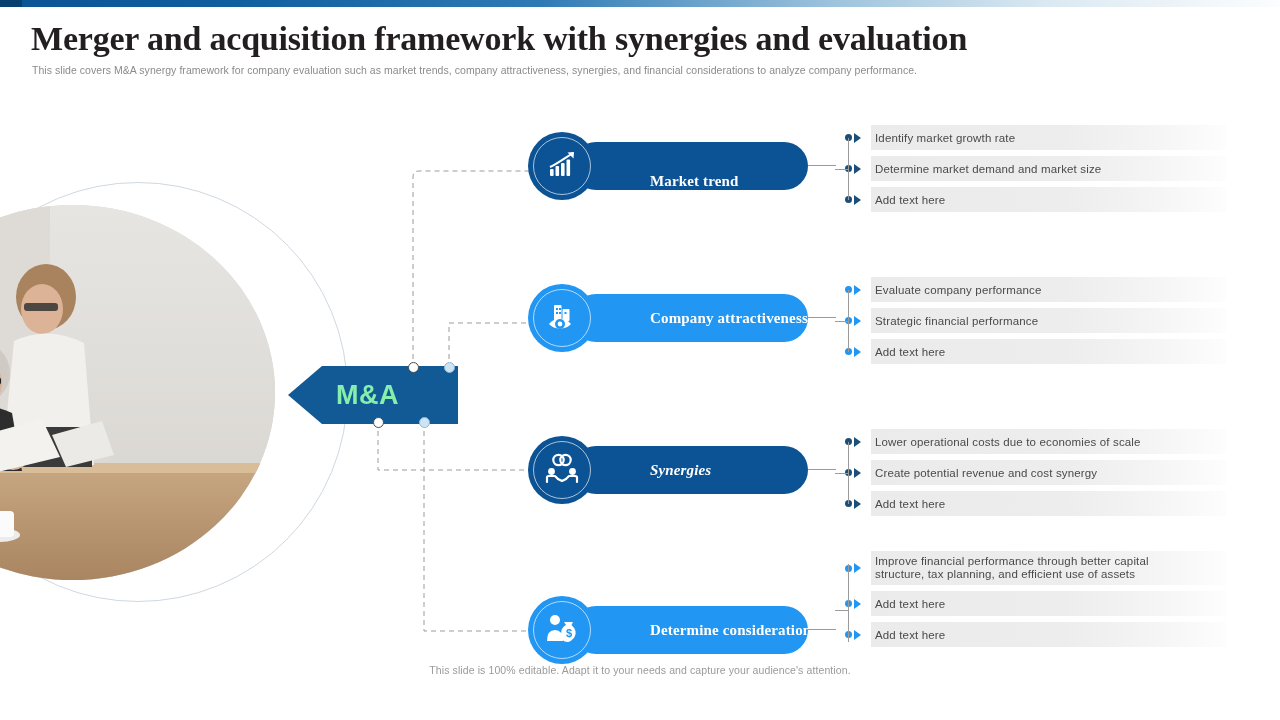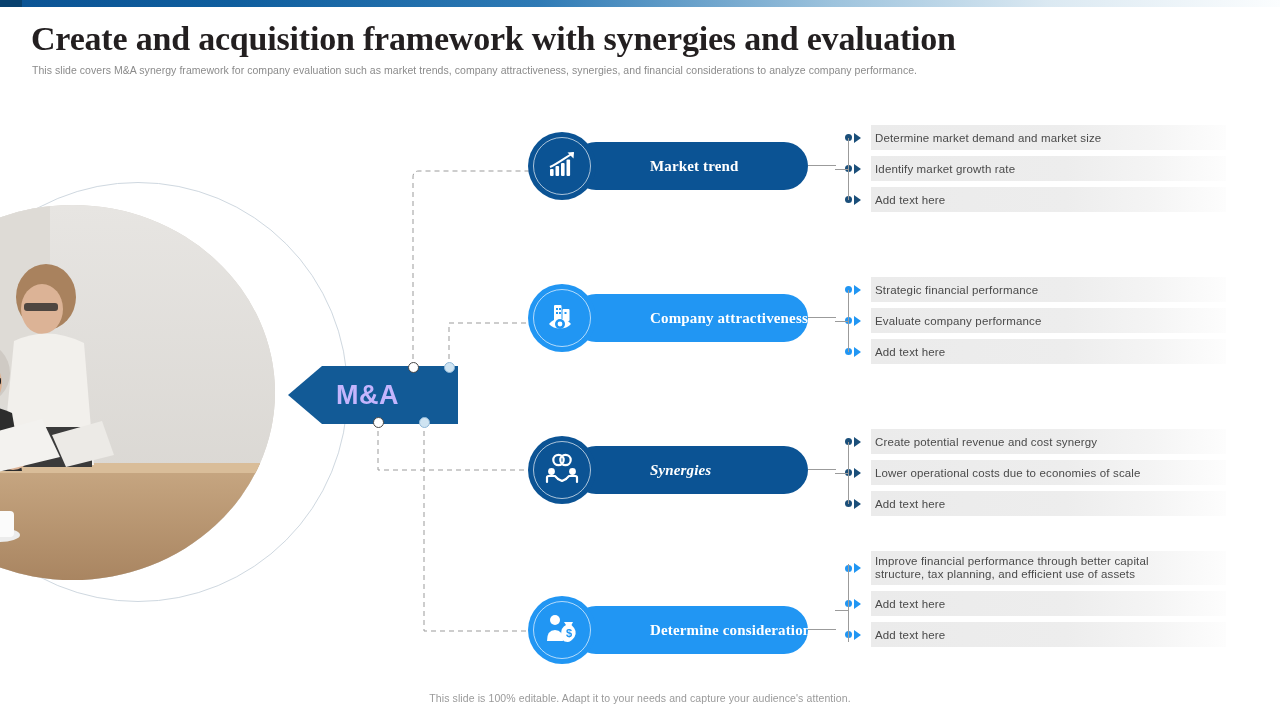--- a/index.html
+++ b/index.html
@@ -78,21 +78,21 @@
     width: 170px; height: 58px;
     background: #125a96;
     clip-path: polygon(34px 0, 170px 0, 170px 58px, 34px 58px, 0 29px);
     display: flex;
     align-items: center;
   }
   .ma-arrow-label {
     margin-left: 48px;
     font-size: 27px;
     font-weight: 700;
-    color: #c4b5fd;
+    color: #86efac;
     letter-spacing: 0.5px;
     font-family: "Liberation Sans", sans-serif;
   }
   .conn-dot {
     position: absolute;
     width: 11px; height: 11px;
     border-radius: 50%;
     box-sizing: border-box;
     border: 1.4px solid #4a4a4a;
     background: #ffffff;
@@ -219,35 +219,35 @@
   }
   .hrail {
     position: absolute;
     height: 1px;
     background: #9b9b9b;
   }
 
   
   .footer-note {
     position: absolute;
-    left: 0; top: 692px;
+    left: 0; top: 664px;
     width: 1280px;
     text-align: center;
     font-size: 10.5px;
     color: #9a9a9a;
     letter-spacing: 0.1px;
   }
 </style>
 </head>
 <body>
 
 <div class="top-bar"></div>
 <div class="top-bar-dark"></div>
 
-<div class="page-title">Create and acquisition framework with synergies and evaluation</div>
+<div class="page-title">Merger and acquisition framework with synergies and evaluation</div>
 <div class="page-subtitle">This slide covers M&amp;A  synergy framework for company evaluation such as market trends, company attractiveness, synergies, and financial considerations to analyze company performance.</div>
 
 <div class="photo-ring"></div>
 <div class="photo-circle">
   <svg class="photo-art" viewBox="0 0 405 375" preserveAspectRatio="xMidYMid slice">
     <defs>
       <linearGradient id="wallG" x1="0" y1="0" x2="0" y2="1">
         <stop offset="0%" stop-color="#e7e5e2"></stop>
         <stop offset="100%" stop-color="#d6d3ce"></stop>
       </linearGradient>
@@ -330,21 +330,21 @@
 <div class="ma-arrow">
   <span class="ma-arrow-label">M&amp;A</span>
 </div>
 <div class="conn-dot" style="left:408px; top:362px;"></div>
 <div class="conn-dot light" style="left:444px; top:362px;"></div>
 <div class="conn-dot" style="left:373px; top:417px;"></div>
 <div class="conn-dot light" style="left:419px; top:417px;"></div>
 
 <div id="branches-root">
     <div class="branch" style="top: 122px;">
-      <div class="node-pill" style="background: rgb(11, 83, 148);">
+      <div class="node-pill" style="background: rgb(11, 83, 148); align-items: flex-end;">
         <span class="node-pill-label">Market trend</span>
       </div>
       <div class="node-circle" style="background: rgb(11, 83, 148);">
         <span class="node-icon"><svg width="34" height="34" viewBox="0 0 34 34">
       <g fill="#ffffff">
         <rect x="5" y="22" width="3.6" height="7" rx="1"></rect>
         <rect x="10.5" y="19" width="3.6" height="10" rx="1"></rect>
         <rect x="16" y="16" width="3.6" height="13" rx="1"></rect>
         <rect x="21.5" y="12.5" width="3.6" height="16.5" rx="1"></rect>
       </g>
@@ -354,29 +354,29 @@
       </div>
       <div class="node-stub"></div>
     </div>
     <div class="bullets" style="top: 122px;">
       <div class="bullet-row">
         <div class="bullet-bar"></div>
         <div class="bullet-marker" style="color: rgb(27, 79, 122);">
           <span class="bullet-dot" style="background: rgb(27, 79, 122);"></span>
           <span class="bullet-tri"></span>
         </div>
-        <div class="bullet-text">Determine  market demand  and market  size</div>
+        <div class="bullet-text">Identify  market  growth rate</div>
       </div>
       <div class="bullet-row">
         <div class="bullet-bar"></div>
         <div class="bullet-marker" style="color: rgb(27, 79, 122);">
           <span class="bullet-dot" style="background: rgb(27, 79, 122);"></span>
           <span class="bullet-tri"></span>
         </div>
-        <div class="bullet-text">Identify  market  growth rate</div>
+        <div class="bullet-text">Determine  market demand  and market  size</div>
       </div>
       <div class="bullet-row">
         <div class="bullet-bar"></div>
         <div class="bullet-marker" style="color: rgb(27, 79, 122);">
           <span class="bullet-dot" style="background: rgb(27, 79, 122);"></span>
           <span class="bullet-tri"></span>
         </div>
         <div class="bullet-text">Add text here</div>
       </div>
       <div class="vrail" style="left: 3px; top: 16px; height: 62px;"></div>
@@ -406,29 +406,29 @@
       </div>
       <div class="node-stub"></div>
     </div>
     <div class="bullets" style="top: 274px;">
       <div class="bullet-row">
         <div class="bullet-bar"></div>
         <div class="bullet-marker" style="color: rgb(33, 150, 243);">
           <span class="bullet-dot" style="background: rgb(33, 150, 243);"></span>
           <span class="bullet-tri"></span>
         </div>
-        <div class="bullet-text">Strategic financial  performance</div>
+        <div class="bullet-text">Evaluate  company  performance</div>
       </div>
       <div class="bullet-row">
         <div class="bullet-bar"></div>
         <div class="bullet-marker" style="color: rgb(33, 150, 243);">
           <span class="bullet-dot" style="background: rgb(33, 150, 243);"></span>
           <span class="bullet-tri"></span>
         </div>
-        <div class="bullet-text">Evaluate  company  performance</div>
+        <div class="bullet-text">Strategic financial  performance</div>
       </div>
       <div class="bullet-row">
         <div class="bullet-bar"></div>
         <div class="bullet-marker" style="color: rgb(33, 150, 243);">
           <span class="bullet-dot" style="background: rgb(33, 150, 243);"></span>
           <span class="bullet-tri"></span>
         </div>
         <div class="bullet-text">Add text here</div>
       </div>
       <div class="vrail" style="left: 3px; top: 16px; height: 62px;"></div>
@@ -451,29 +451,29 @@
       </div>
       <div class="node-stub"></div>
     </div>
     <div class="bullets" style="top: 426px;">
       <div class="bullet-row">
         <div class="bullet-bar"></div>
         <div class="bullet-marker" style="color: rgb(27, 79, 122);">
           <span class="bullet-dot" style="background: rgb(27, 79, 122);"></span>
           <span class="bullet-tri"></span>
         </div>
-        <div class="bullet-text">Create  potential  revenue  and cost synergy</div>
+        <div class="bullet-text">Lower  operational  costs due to economies  of scale</div>
       </div>
       <div class="bullet-row">
         <div class="bullet-bar"></div>
         <div class="bullet-marker" style="color: rgb(27, 79, 122);">
           <span class="bullet-dot" style="background: rgb(27, 79, 122);"></span>
           <span class="bullet-tri"></span>
         </div>
-        <div class="bullet-text">Lower  operational  costs due to economies  of scale</div>
+        <div class="bullet-text">Create  potential  revenue  and cost synergy</div>
       </div>
       <div class="bullet-row">
         <div class="bullet-bar"></div>
         <div class="bullet-marker" style="color: rgb(27, 79, 122);">
           <span class="bullet-dot" style="background: rgb(27, 79, 122);"></span>
           <span class="bullet-tri"></span>
         </div>
         <div class="bullet-text">Add text here</div>
       </div>
       <div class="vrail" style="left: 3px; top: 16px; height: 62px;"></div>

